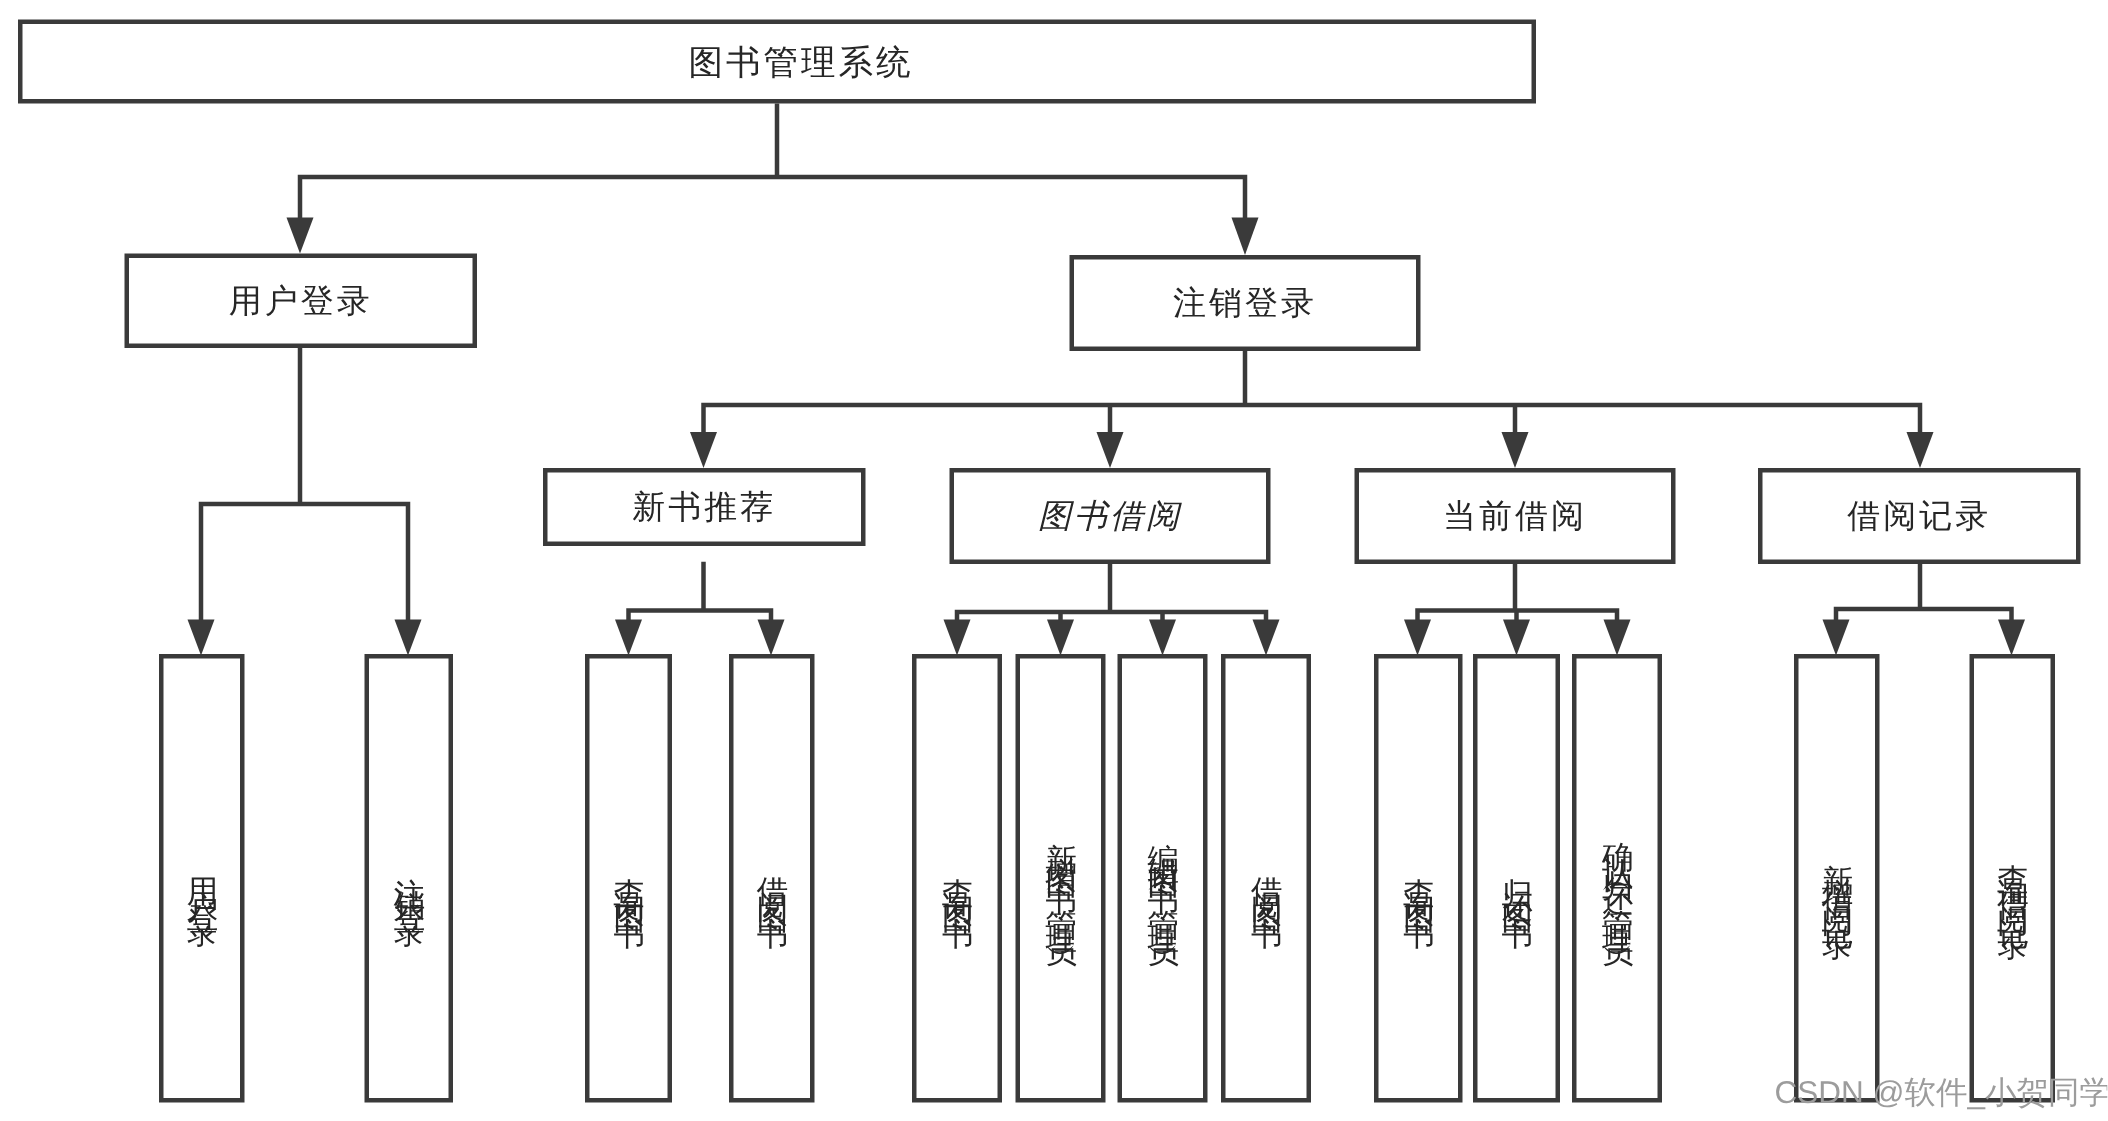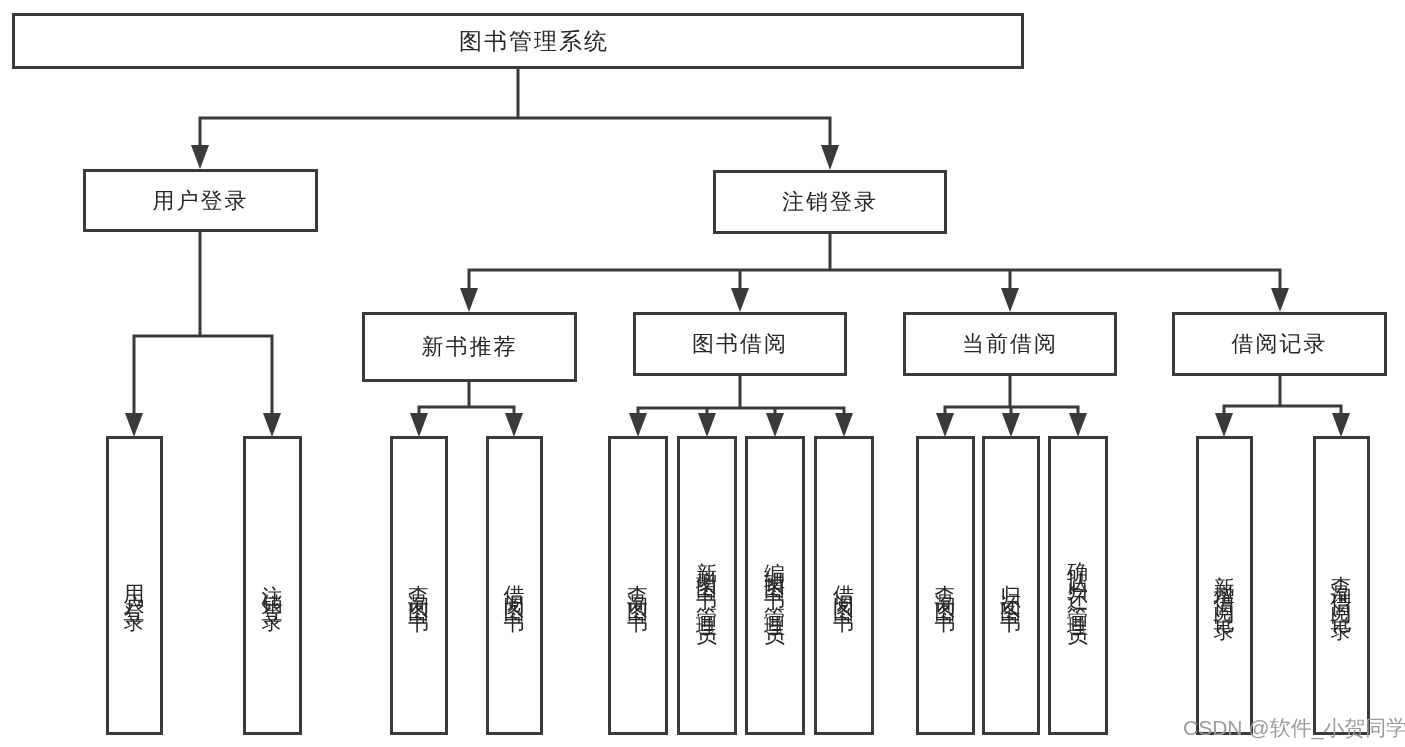--- a/index.html
+++ b/index.html
@@ -9,22 +9,22 @@
   }
   .connectors{position:absolute;left:0;top:0;pointer-events:none;}
   .box{
     position:absolute;box-sizing:border-box;border:3px solid #3a3a3a;background:#ffffff;
     display:flex;align-items:center;justify-content:center;
   }
   .h{font-size:22px;letter-spacing:2px;}
   .n-root{left:12px;top:13px;width:1012px;height:56px;font-size:23px;padding-left:32px;}
   .n-login{left:83px;top:169px;width:235px;height:63px;}
   .n-mgmt{left:713px;top:170px;width:234px;height:64px;}
-  .n-nbr{left:362px;top:312px;width:215px;height:70px;}
-  .n-bb{left:633px;top:312px;width:214px;height:64px;}
+  .n-nbr{left:362px;top:312px;width:215px;height:52px;}
+  .n-bb{left:633px;top:312px;width:214px;height:64px;font-style:italic;}
   .n-cb{left:903px;top:312px;width:214px;height:64px;font-family:Liberation Serif, serif;}
   .n-br{left:1172px;top:312px;width:215px;height:64px;}
   .v span{
     writing-mode:vertical-rl;text-orientation:mixed;
     font-size:21px;letter-spacing:9px;line-height:1;
   }
   .l-login{left:106px;top:436px;width:57px;height:299px;}
   .l-logout{left:243px;top:436px;width:59px;height:299px;}
   .l-nbr1{left:390px;top:436px;width:58px;height:299px;}
   .l-nbr2{left:486px;top:436px;width:57px;height:299px;}

